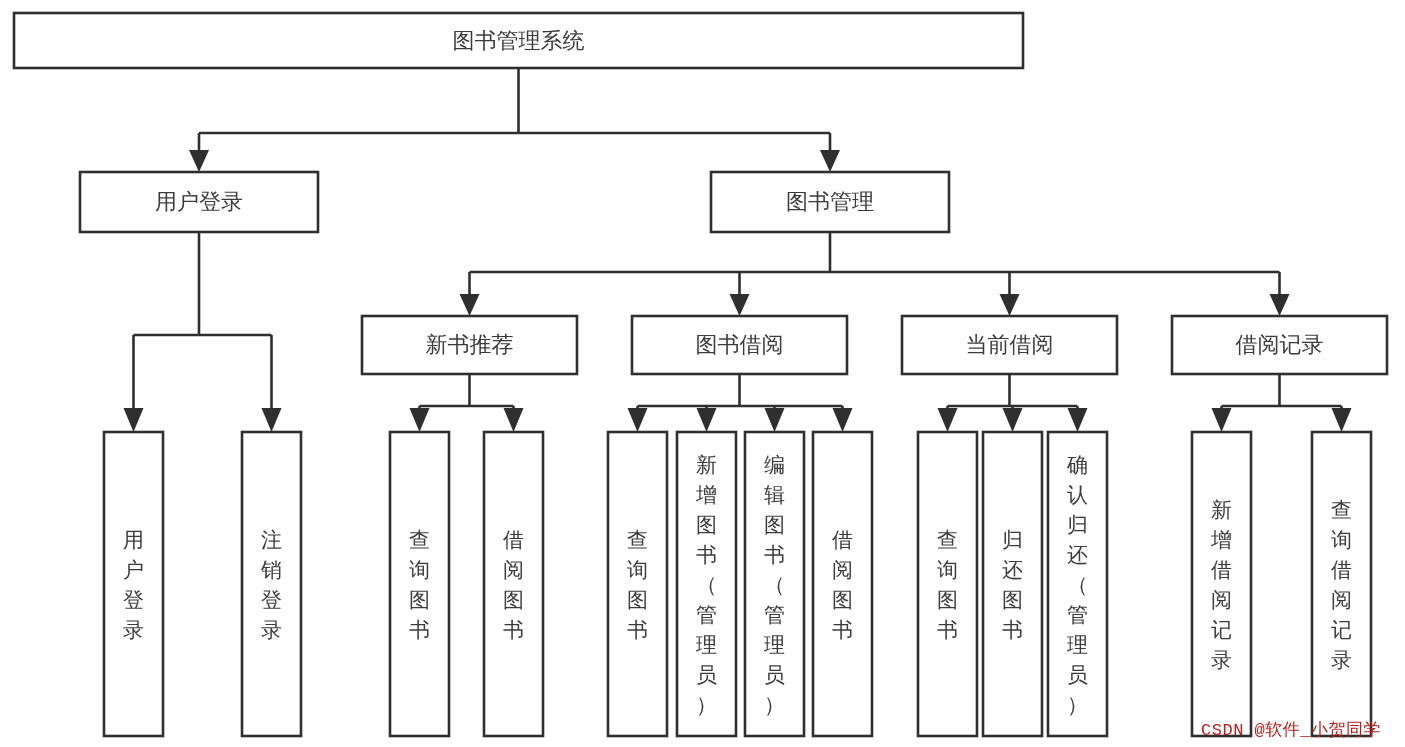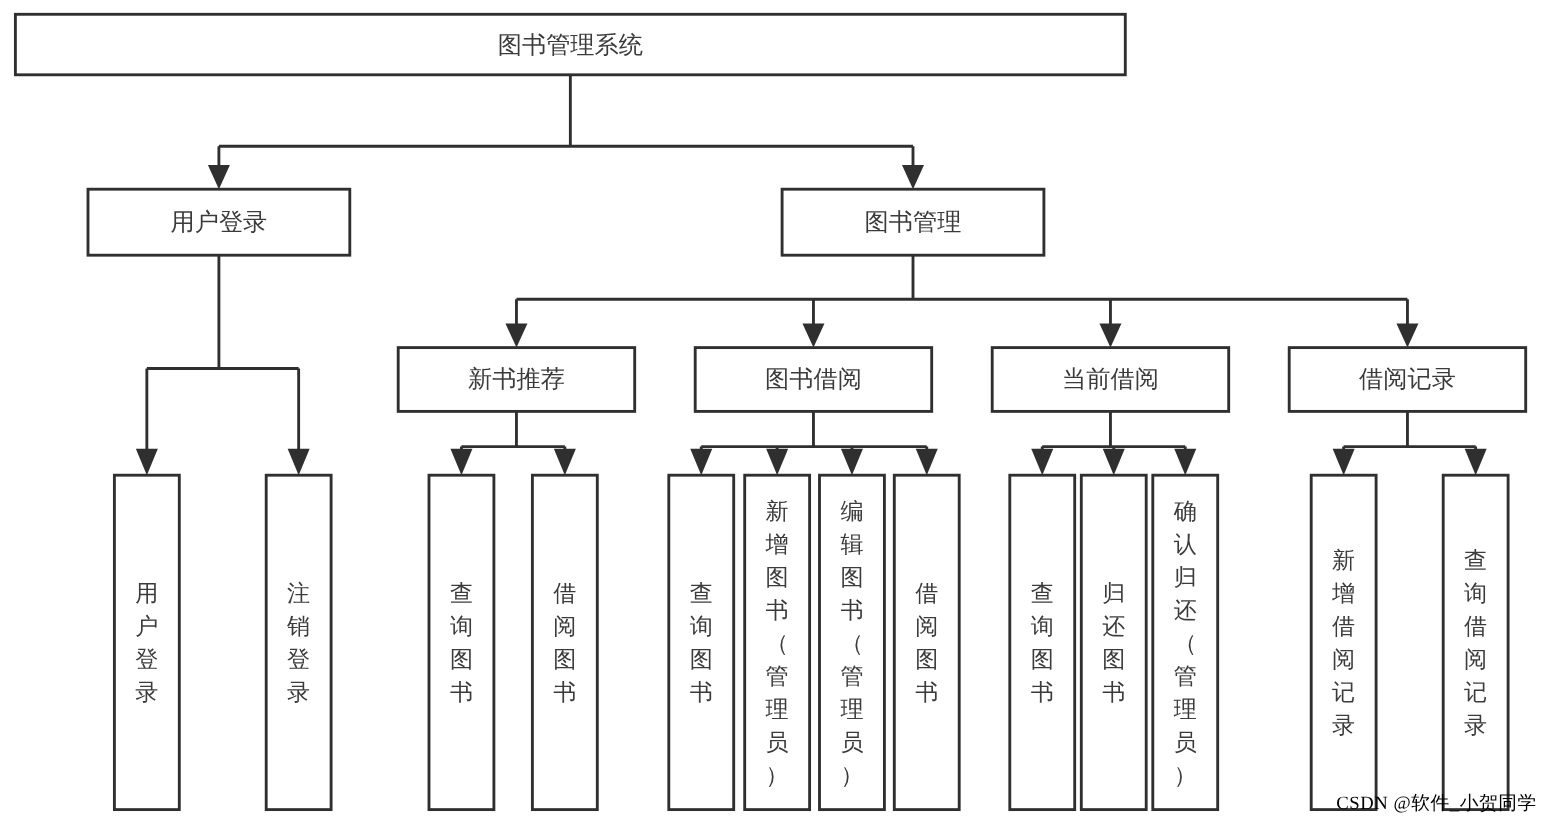--- a/index.html
+++ b/index.html
@@ -50,25 +50,25 @@
     dominant-baseline: middle;
   }
   .node-label-v {
     fill: #3b3b3b;
     font-family: "Liberation Sans", "DejaVu Sans", sans-serif;
     font-size: 21px;
     text-anchor: middle;
   }
   .watermark-text {
     position: absolute;
-    right: 8px;
+    right: 24px;
     bottom: 6px;
-    color: #000000;
+    color: #b91c1c;
     font-size: 17px;
-    font-family: Liberation Serif, serif;
+    font-family: Liberation Mono, monospace;
     white-space: nowrap;
     letter-spacing: 0.5px;
     user-select: none;
   }
 </style>
 </head>
 <body>
 
 <div id="diagram-root">
 

